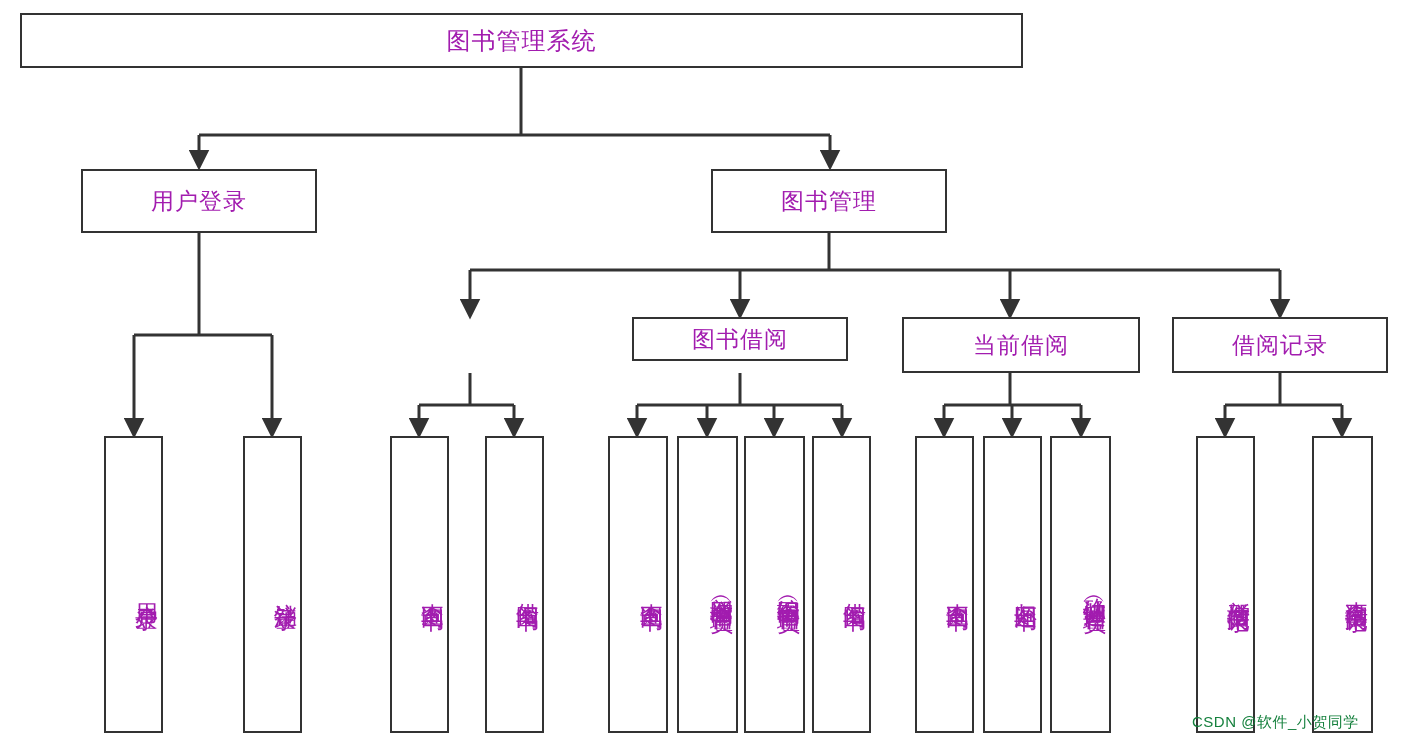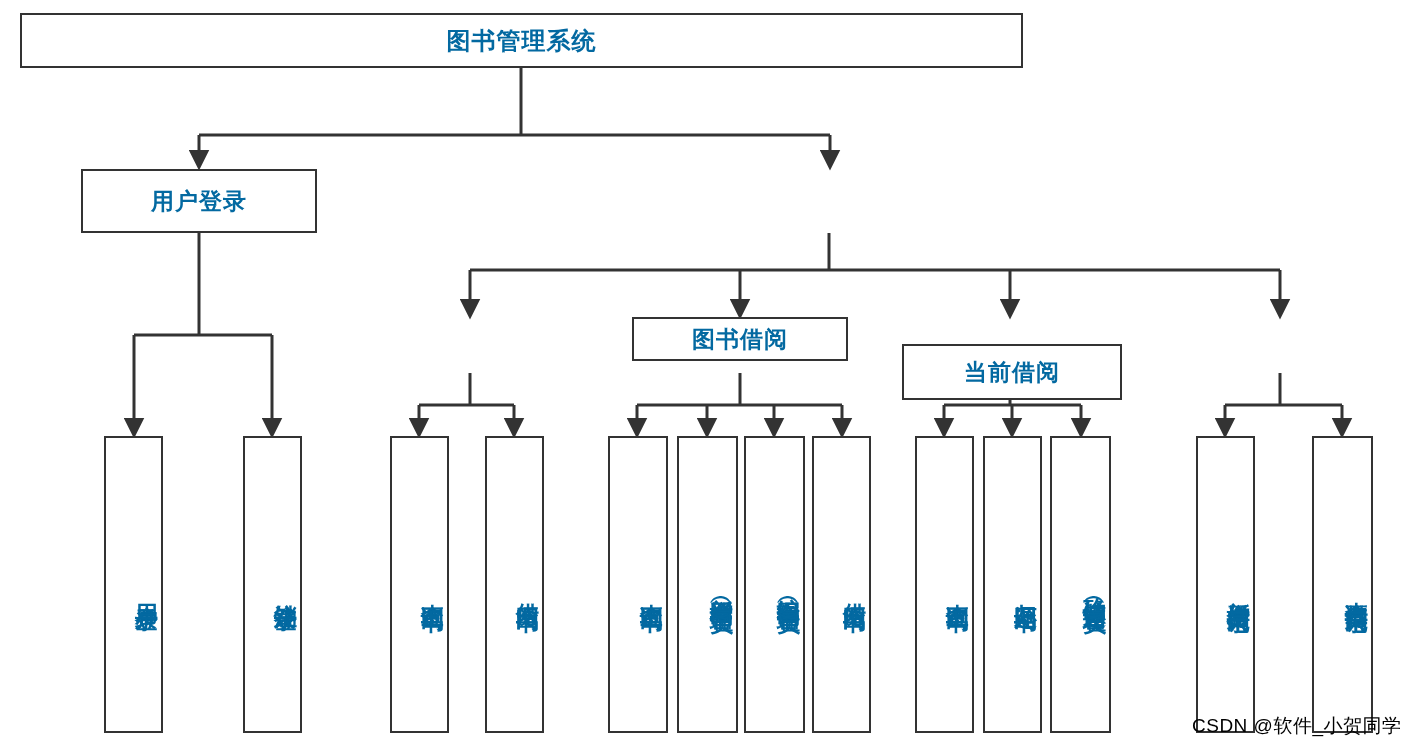--- a/index.html
+++ b/index.html
@@ -26,44 +26,43 @@
     pointer-events: none;
   }
   .node {
     position: absolute;
     box-sizing: border-box;
     border: 2px solid #333333;
     background: #ffffff;
     display: flex;
     align-items: center;
     justify-content: center;
-    color: #0369a1;
+    color: #a21caf;
     line-height: 1.25;
-    font-weight: bold;
   }
   .node.horiz {
     font-size: 23px;
     letter-spacing: 1px;
   }
   .node.vert {
     writing-mode: vertical-rl;
     text-orientation: upright;
     font-size: 23px;
     letter-spacing: 2px;
     padding-top: 8px;
     align-items: flex-start;
     justify-content: center;
   }
   .node.root {
     font-size: 24px;
   }
   .watermark {
     position: absolute;
-    color: #000000;
-    font-size: 19px;
+    color: #15803d;
+    font-size: 15px;
     white-space: nowrap;
     letter-spacing: 0.5px;
     text-align: right;
   }
 </style>
 </head>
 <body>
 
 <div id="canvas">
 
@@ -113,23 +112,25 @@
       <path d="M 1280 373 L 1280 405"></path>
       <path d="M 1225 405 L 1342 405"></path>
       <path d="M 1225 405 L 1225 428" marker-end="url(#arrow)"></path>
       <path d="M 1342 405 L 1342 428" marker-end="url(#arrow)"></path>
     </g>
   </svg>
 
   <div class="node horiz root" style="left: 20px; top: 13px; width: 1003px; height: 55px;">图书管理系统</div>
 
   <div class="node horiz" style="left: 81px; top: 169px; width: 236px; height: 64px;">用户登录</div>
+  <div class="node horiz" style="left: 711px; top: 169px; width: 236px; height: 64px;">图书管理</div>
 
   <div class="node horiz" style="left: 632px; top: 317px; width: 216px; height: 44px;">图书借阅</div>
-  <div class="node horiz" style="left: 902px; top: 317px; width: 220px; height: 56px; margin-top: 27px;">当前借阅</div>
+  <div class="node horiz" style="left: 902px; top: 317px; width: 238px; height: 56px;">当前借阅</div>
+  <div class="node horiz" style="left: 1172px; top: 317px; width: 216px; height: 56px;">借阅记录</div>
 
   <div class="node vert" style="left: 104px; top: 436px; width: 59px; height: 297px;">用户登录</div>
   <div class="node vert" style="left: 243px; top: 436px; width: 59px; height: 297px;">注销登录</div>
   <div class="node vert" style="left: 390px; top: 436px; width: 59px; height: 297px;">查询图书</div>
   <div class="node vert" style="left: 485px; top: 436px; width: 59px; height: 297px;">借阅图书</div>
   <div class="node vert" style="left: 608px; top: 436px; width: 60px; height: 297px;">查询图书</div>
   <div class="node vert" style="left: 677px; top: 436px; width: 61px; height: 297px;">新增图书（管理员）</div>
   <div class="node vert" style="left: 744px; top: 436px; width: 61px; height: 297px;">编辑图书（管理员）</div>
   <div class="node vert" style="left: 812px; top: 436px; width: 59px; height: 297px;">借阅图书</div>
   <div class="node vert" style="left: 915px; top: 436px; width: 59px; height: 297px;">查询图书</div>

